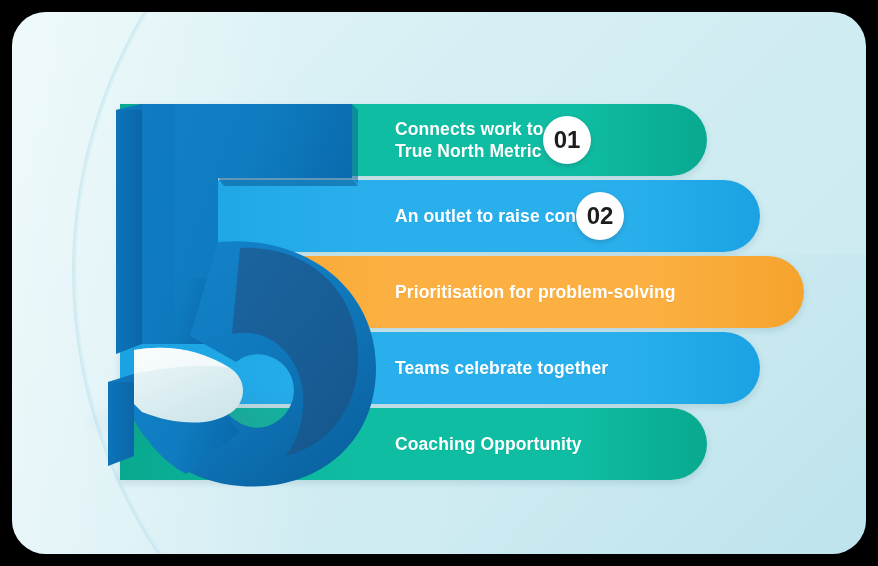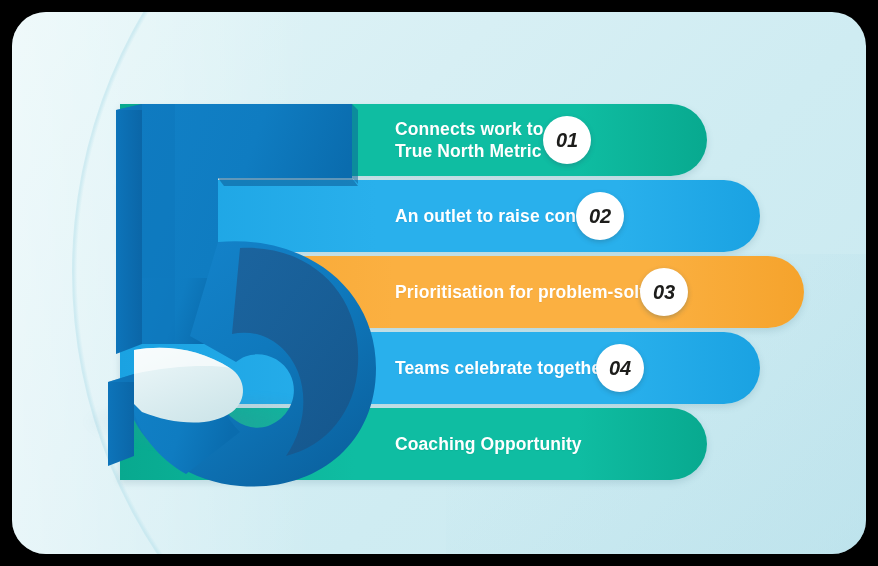--- a/index.html
+++ b/index.html
@@ -102,24 +102,23 @@
   .badge {
     position: absolute;
     width: 48px;
     height: 48px;
     border-radius: 50%;
     background: #ffffff;
     display: flex;
     align-items: center;
     justify-content: center;
     color: #1d1d1b;
-    font-size: 20px;
+    font-size: 24px;
     font-weight: bold;
     box-shadow: 0 2px 5px rgba(40,80,100,0.30);
-    font-style: italic;
   }
 
   
   #numeral {
     position: absolute;
     left: 78px;
     top: 70px;
     width: 290px;
     height: 410px;
     pointer-events: none;
@@ -156,25 +155,23 @@
 True North Metric</div>
         </div>
         <div class="badge" style="left: 531px; top: 104px;">01</div>
         <div class="bar" style="top: 168px; width: 640px; background: linear-gradient(90deg, rgb(26, 162, 226) 0%, rgb(41, 176, 236) 40%, rgb(41, 176, 236) 78%, rgb(26, 162, 226) 100%);">
           <div class="bar-label">An outlet to raise concerns</div>
         </div>
         <div class="badge" style="left: 564px; top: 180px;">02</div>
         <div class="bar" style="top: 244px; width: 684px; background: linear-gradient(90deg, rgb(245, 163, 44) 0%, rgb(251, 176, 65) 40%, rgb(251, 176, 65) 78%, rgb(245, 163, 44) 100%);">
           <div class="bar-label">Prioritisation for problem-solving</div>
         </div>
-        <div class="badge" style="left: 628px; top: 256px;">03</div>
         <div class="bar" style="top: 320px; width: 640px; background: linear-gradient(90deg, rgb(26, 162, 226) 0%, rgb(41, 176, 236) 40%, rgb(41, 176, 236) 78%, rgb(26, 162, 226) 100%);">
           <div class="bar-label">Teams celebrate together</div>
         </div>
-        <div class="badge" style="left: 584px; top: 332px;">04</div>
         <div class="bar" style="top: 396px; width: 587px; background: linear-gradient(90deg, rgb(8, 169, 143) 0%, rgb(15, 189, 162) 40%, rgb(15, 189, 162) 78%, rgb(8, 169, 143) 100%);">
           <div class="bar-label">Coaching Opportunity</div>
         </div>
       </div>
 
     <div class="shadow-blob"></div>
     <div id="numeral">
       <svg width="290" height="410" viewBox="0 0 290 410" xmlns="http://www.w3.org/2000/svg">
         <defs>
           <linearGradient id="gFace" x1="0" y1="0" x2="1" y2="0.3">

